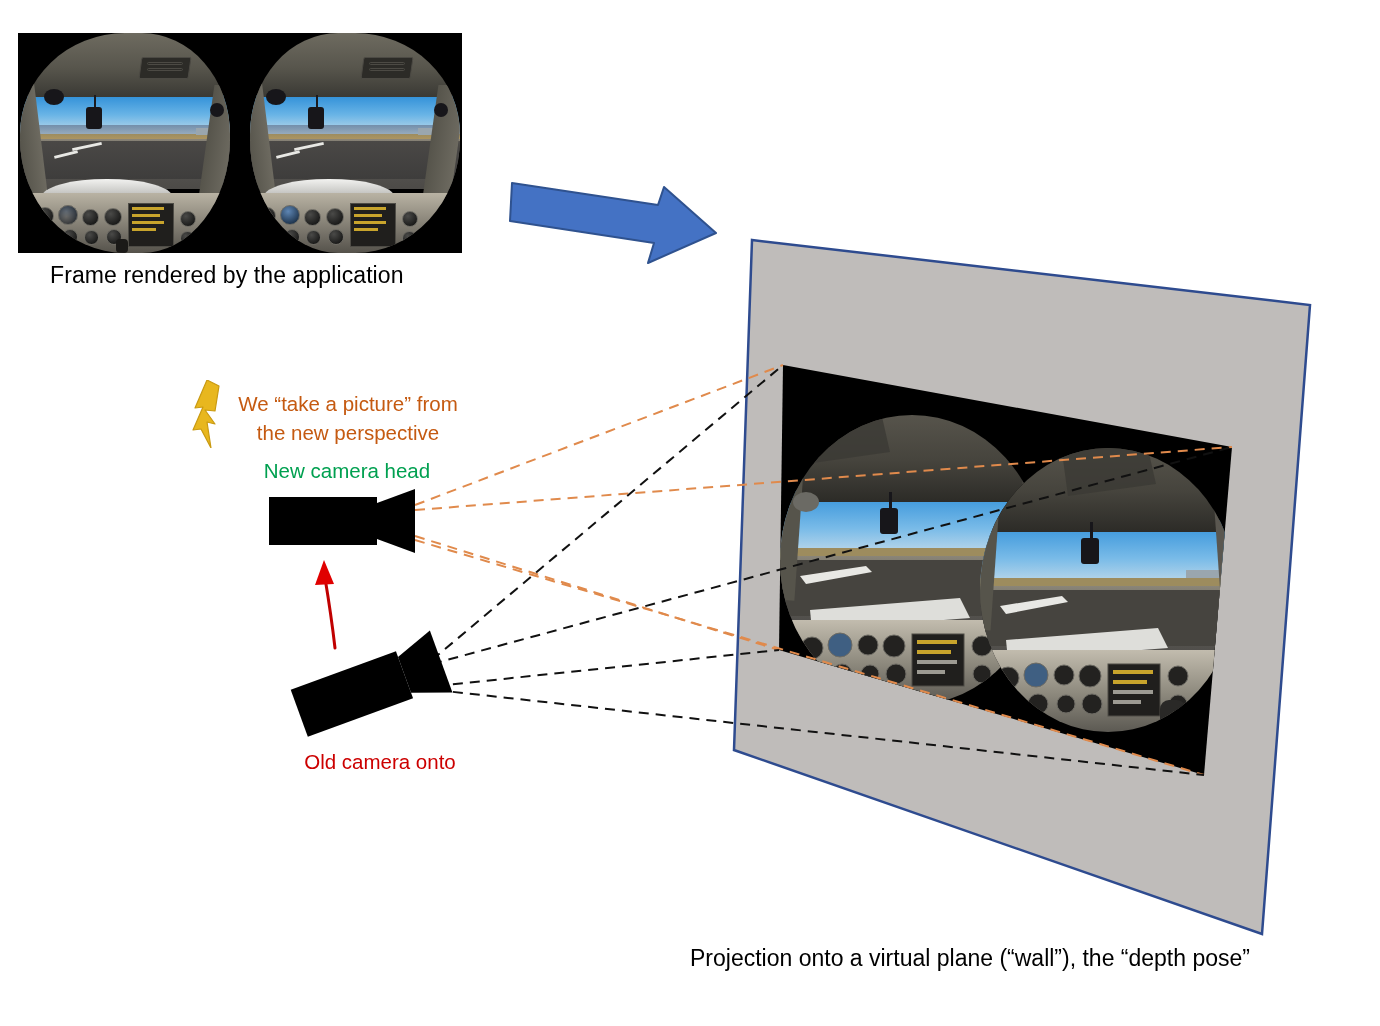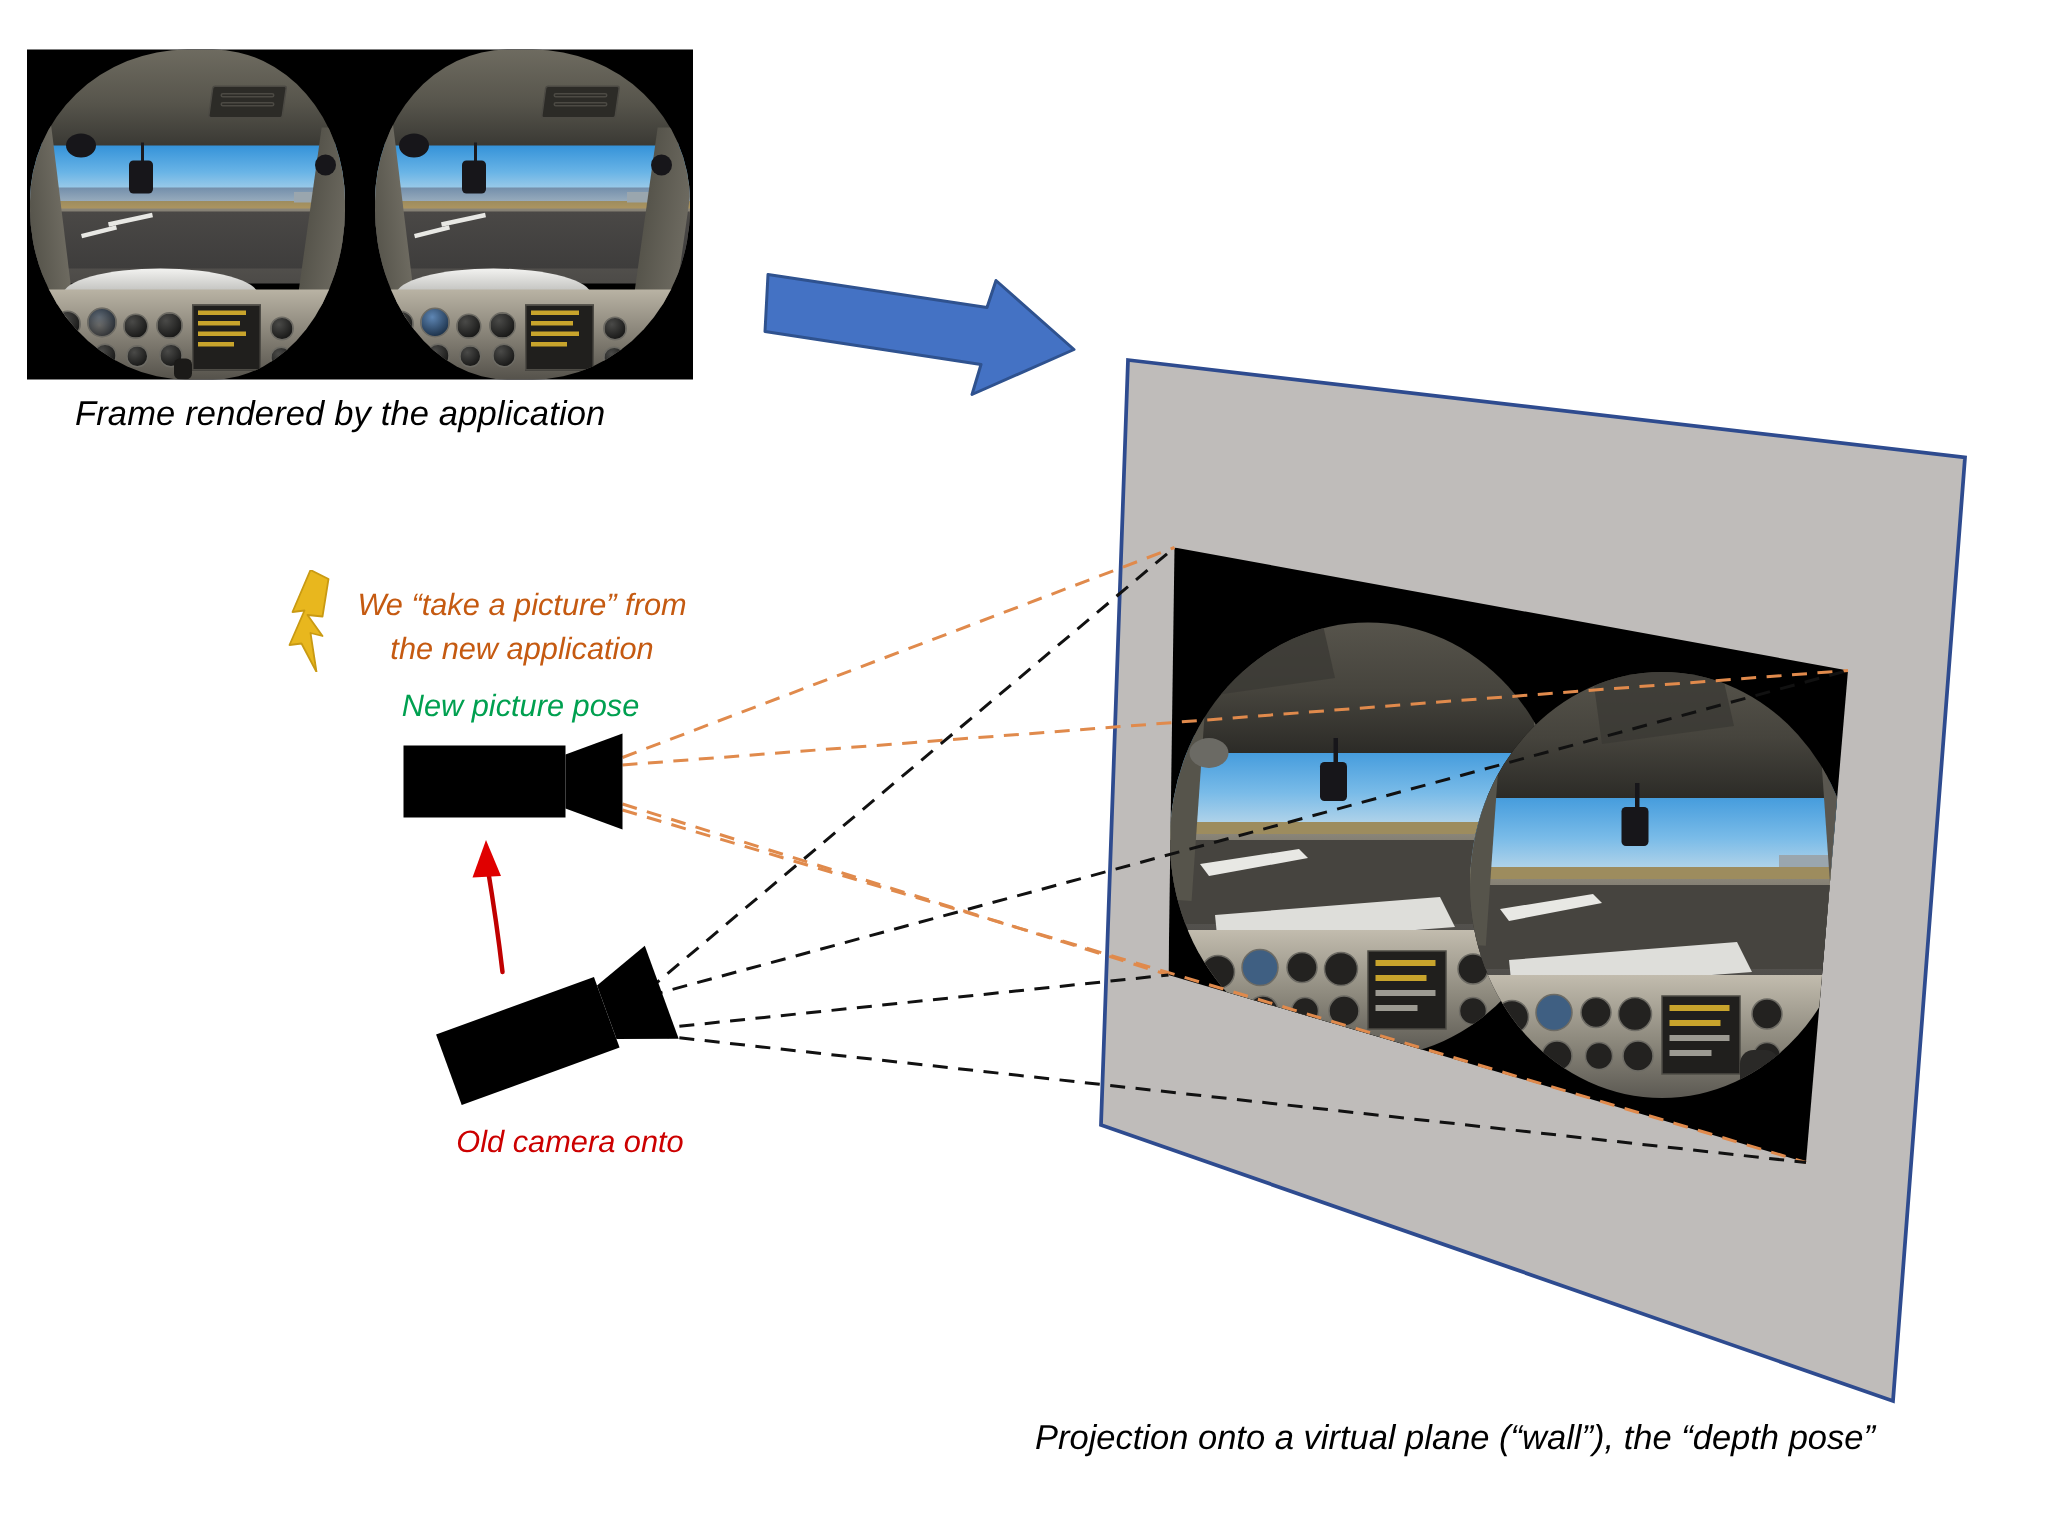--- a/index.html
+++ b/index.html
@@ -11,21 +11,21 @@
   body {
     width: 1380px; height: 1026px;
     position: relative;
     overflow: hidden;
     font-family: "Liberation Sans", sans-serif;
     color: #000;
   }
   #stage {
     position: absolute;
     left: 0; top: 0;
-    width: 1380px; height: 744px; font-style: italic;
+    width: 1380px; height: 744px;
   }
 
   
   #app-frame {
     position: absolute;
     left: 18px; top: 33px;
     width: 444px; height: 220px;
     background: #000;
     overflow: hidden;
   }
@@ -466,22 +466,22 @@
     <polygon points="18,0 6,28 14,27 4,50 12,49 22,68 18,42 26,44 16,30 26,31 30,6" fill="#E8B71E" stroke="#C99A12" stroke-width="1.2" stroke-linejoin="round"></polygon>
   </svg>
 
   <svg class="svg-layer">
     <g>
       <path d="M 335 648 C 332 622 328 596 325 578" stroke="#C00000" stroke-width="3" fill="none" stroke-linecap="round"></path>
       <polygon points="324,560 315,585 334,584" fill="#E00000"></polygon>
     </g>
   </svg>
 
-  <div id="take-picture-label">We “take a picture” from the new application</div>
-
-  <div id="new-camera-label">New picture pose</div>
+  <div id="take-picture-label">We “take a picture” from the new perspective</div>
+
+  <div id="new-camera-label">New camera head</div>
 
 
   <div id="old-camera-label">Old camera onto</div>
 
   <div id="plane-caption">Projection onto a virtual plane (“wall”), the “depth pose”</div>
 
 </div>
 
 </body></html>

